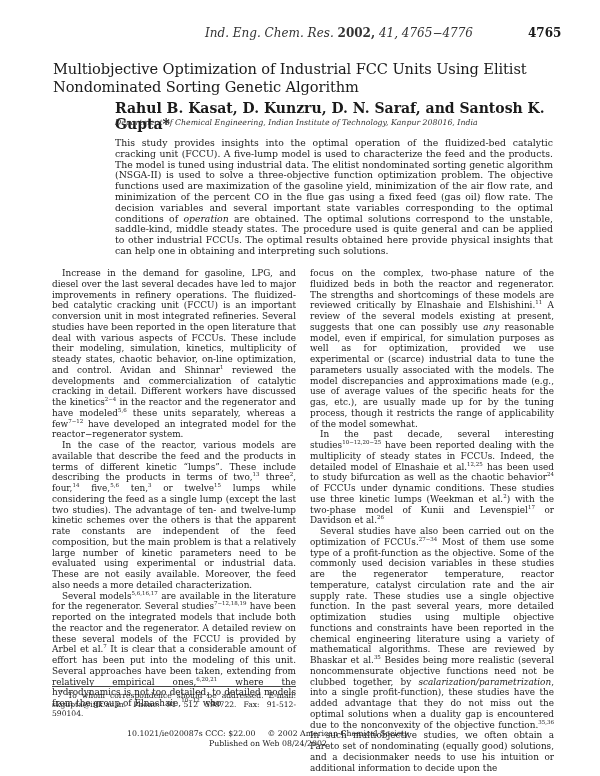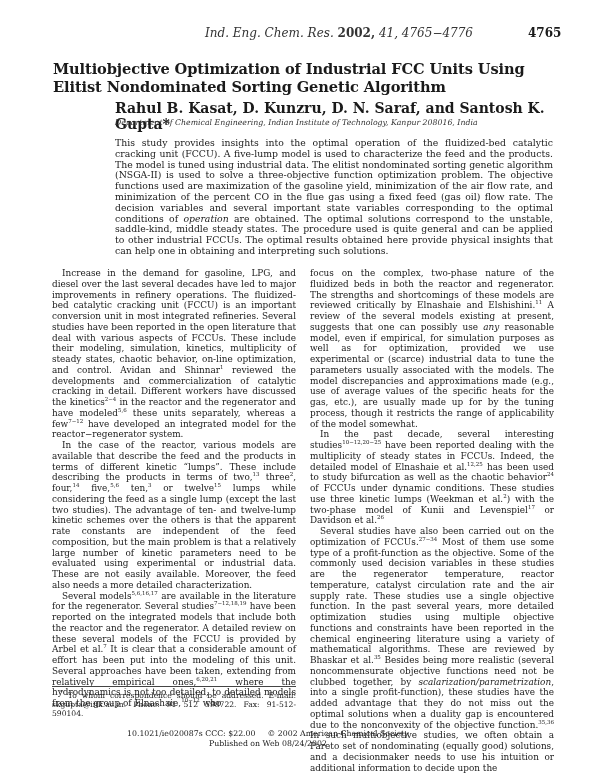--- a/index.html
+++ b/index.html
@@ -2,21 +2,21 @@
 <html><head>
 <meta charset="utf-8">
 <style>
   html, body { margin:0; padding:0; background:#ffffff; }
   body { width:600px; height:776px; position:relative; overflow:hidden;
          font-family:"DejaVu Serif", "Liberation Serif", serif; color:#1a1a1a; }
   .running-head { position:absolute; top:26px; left:0; width:476px; height:12px; font-size:12px; }
   .running-head .journal { position:absolute; left:205px; top:0; font-style:italic; color:#333; }
   .running-head .journal b { font-style:normal; font-weight:bold; }
   .running-head .pageno { position:absolute; left:528px; top:0; font-weight:bold; }
-  .title { position:absolute; top:60px; left:53px; width:500px; font-size:14.6px; font-weight:bold; line-height:18px; letter-spacing:-0.1px; }
+  .title { position:absolute; top:60px; left:53px; width:500px; font-size:14.6px; font-weight:normal; line-height:18px; letter-spacing:-0.1px; }
   .authors { position:absolute; top:100px; left:115px; font-size:14px; font-weight:bold; }
   .affil { position:absolute; top:118px; left:115px; font-size:7.8px; font-style:italic; color:#333; }
   .abstract { position:absolute; top:138px; left:115px; width:438px; font-size:9.3px; line-height:10.8px; text-align:justify; }
   .abstract p { margin:0; }
   .col { position:absolute; top:268px; width:244px; font-size:8.9px; line-height:10.75px; text-align:justify; }
   .col.left { left:52px; }
   .col.right { left:310px; }
   .col p { margin:0; text-indent:10px; }
   .col p.noindent { text-indent:0; }
   h2.section { margin:0 0 3px 0; font-size:9.5px; font-weight:bold; line-height:14px; }

